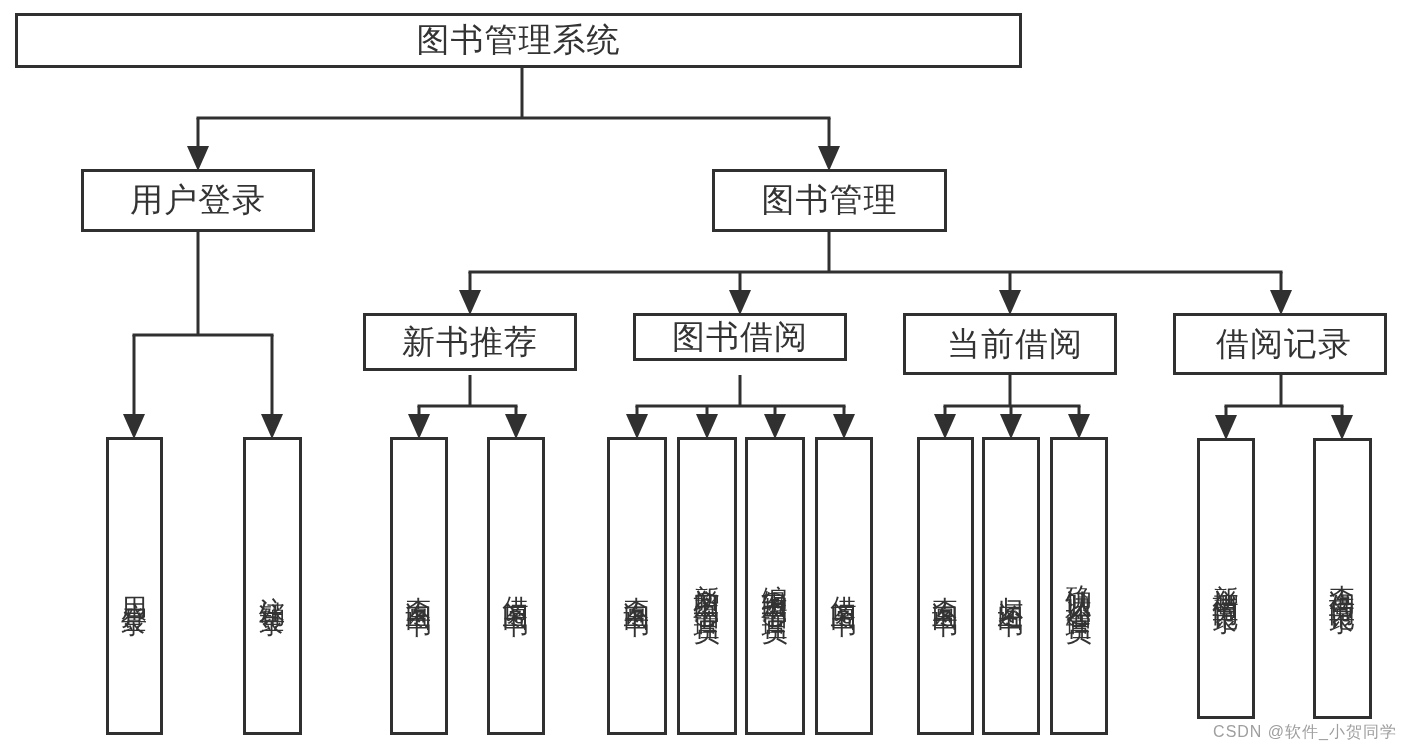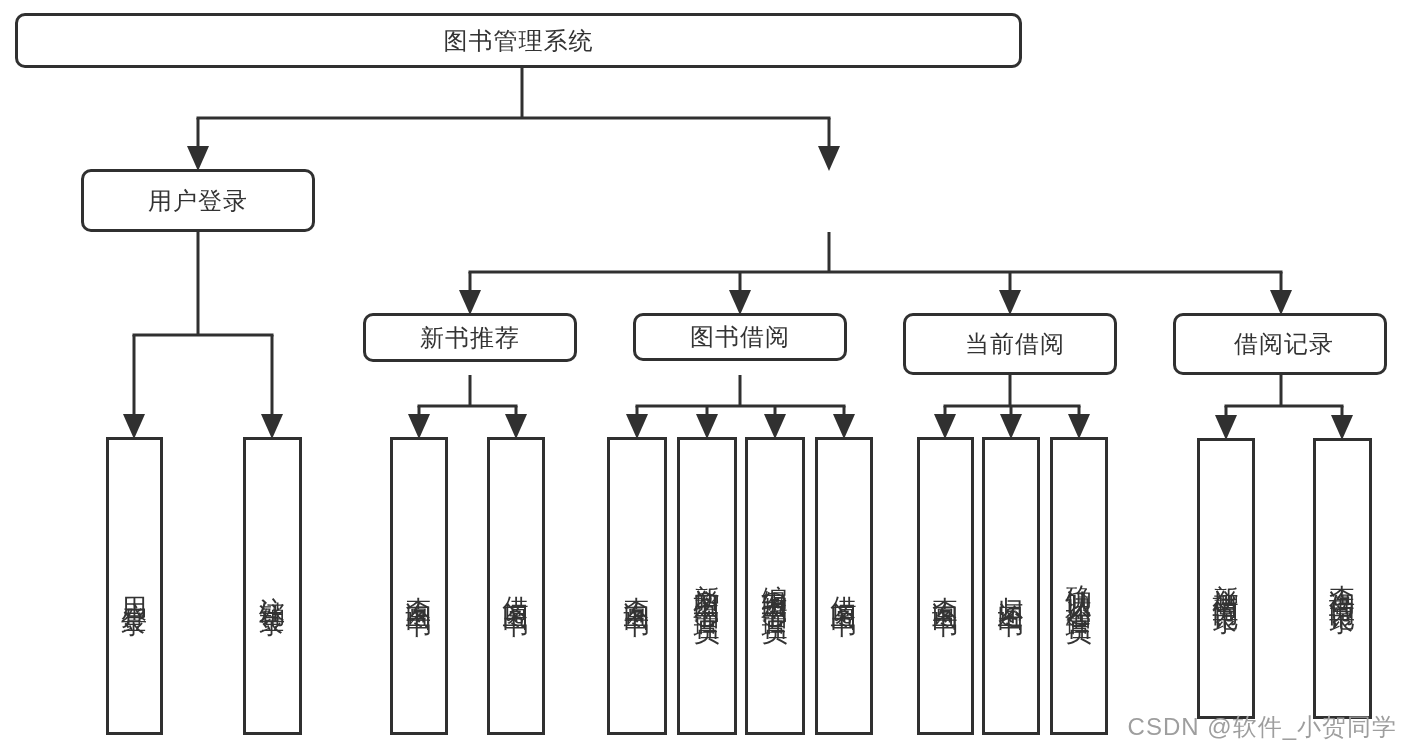--- a/index.html
+++ b/index.html
@@ -13,31 +13,31 @@
   }
   svg.connector-layer{
     position:absolute;left:0;top:0;z-index:0;
   }
   .node{
     position:absolute;box-sizing:border-box;
     border:3px solid #303030;background:#ffffff;
     display:flex;align-items:center;justify-content:center;
     color:#333333;z-index:1;
   }
-  .hbox{font-size:24px;letter-spacing:1px;border-radius:10px;}
+  .hbox{font-size:33px;letter-spacing:1px;}
   .vbox .vtext{
     writing-mode:vertical-rl;
     text-orientation:mixed;
     font-size:26px;line-height:1;
     letter-spacing:5px;
     white-space:nowrap;
   }
   .watermark{
     position:absolute;right:8px;bottom:4px;
-    font-size:24px;color:#9e9e9e;z-index:5;
+    font-size:16px;color:#9e9e9e;z-index:5;
     letter-spacing:1px;white-space:nowrap;
   }
 </style>
 </head>
 <body>
 
 <div class="canvas">
 
   <svg class="connector-layer" width="1405" height="747">
       <g>
@@ -108,22 +108,25 @@
       </g>
     </svg>
 
   <div class="node hbox" style="left:15px;top:13px;width:1007px;height:55px;">
     <span>图书管理系统</span>
   </div>
 
   <div class="node hbox" style="left:81px;top:169px;width:234px;height:63px;">
     <span>用户登录</span>
   </div>
+  <div class="node hbox" style="left:712px;top:169px;width:235px;height:63px;">
+    <span>图书管理</span>
+  </div>
 
-  <div class="node hbox" style="left:363px;top:313px;width:214px;height:49px;">
+  <div class="node hbox" style="left:363px;top:313px;width:214px;height:58px;">
     <span>新书推荐</span>
   </div>
   <div class="node hbox" style="left:633px;top:313px;width:214px;height:48px;">
     <span>图书借阅</span>
   </div>
   <div class="node hbox" style="left:903px;top:313px;width:214px;height:62px;padding-left:10px;">
     <span>当前借阅</span>
   </div>
   <div class="node hbox" style="left:1173px;top:313px;width:214px;height:62px;padding-left:8px;">
     <span>借阅记录</span>

